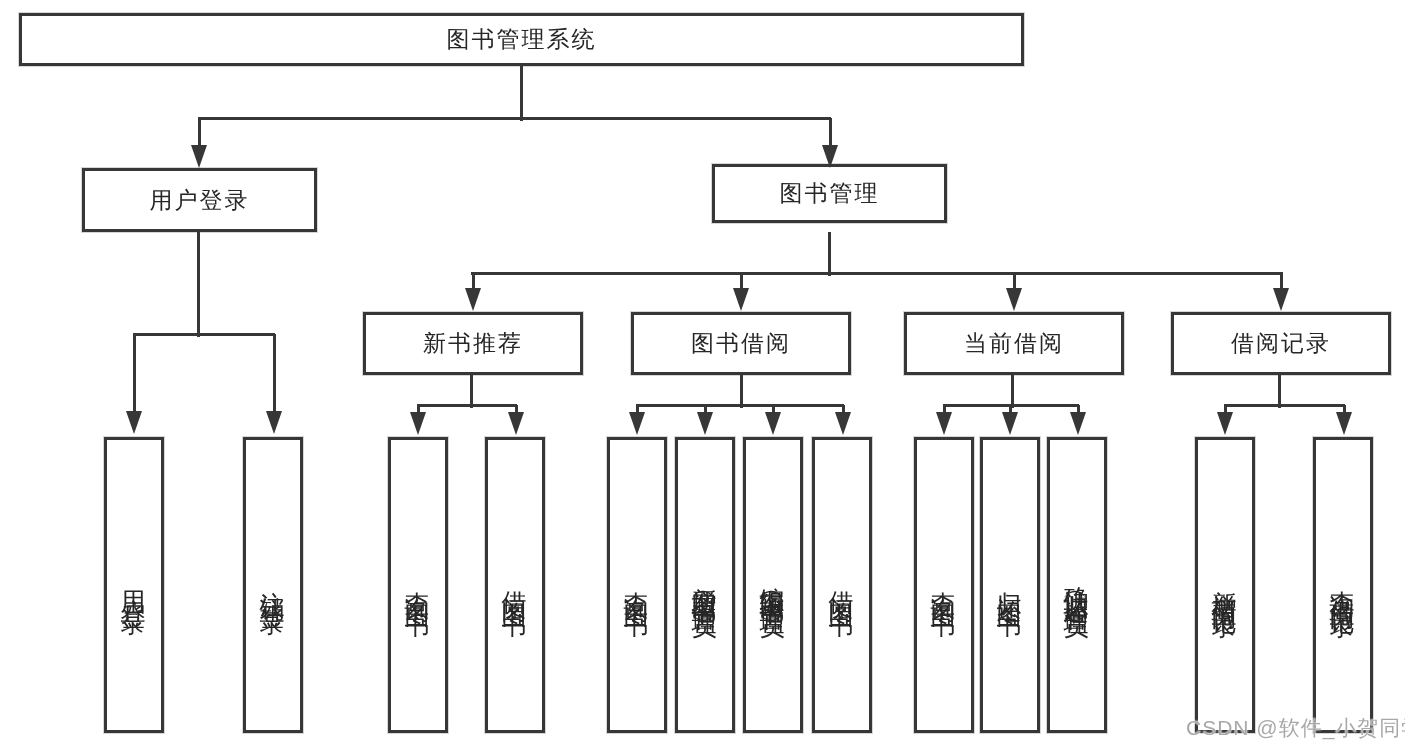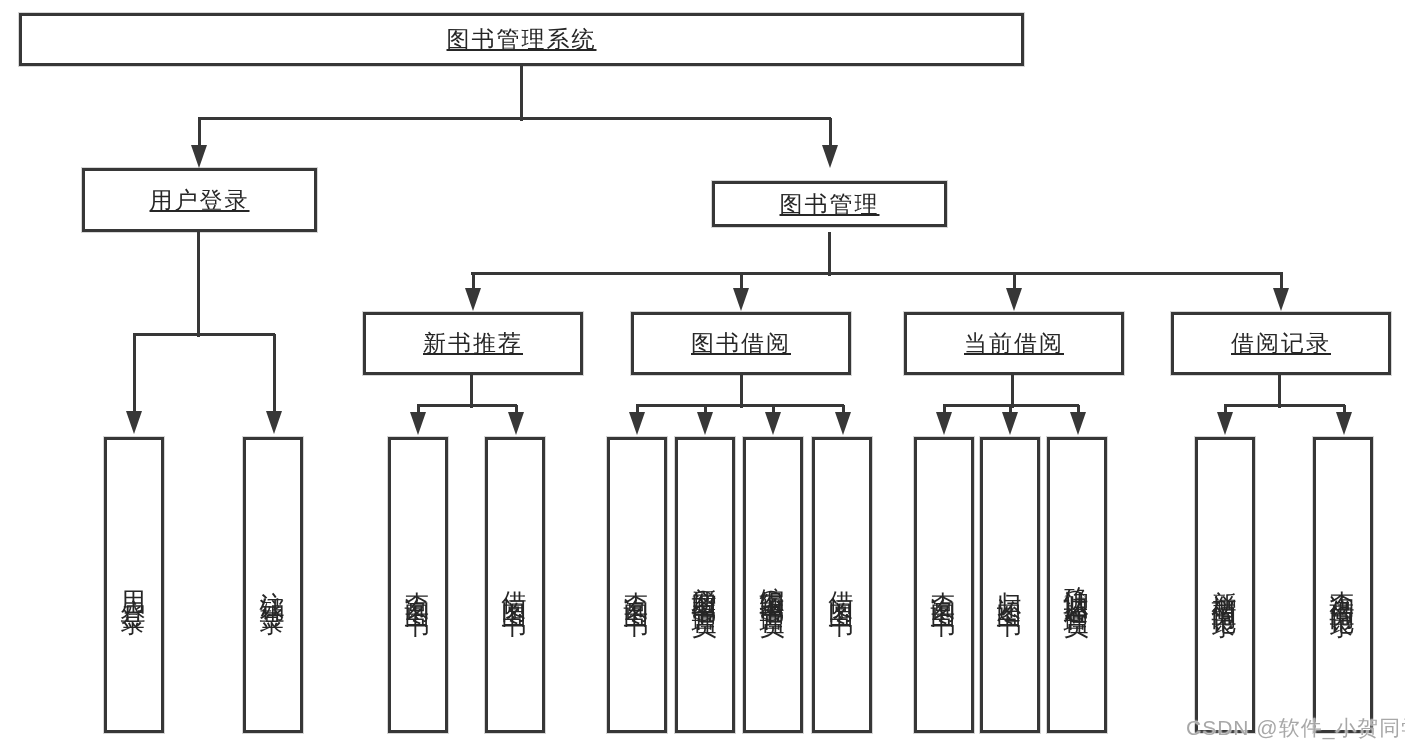--- a/index.html
+++ b/index.html
@@ -16,21 +16,21 @@
     background:#ffffff;
     border:3px solid #373737;
     box-shadow:0 0 0 1px rgba(140,140,140,0.35);
     display:flex;align-items:center;justify-content:center;
   }
   .node span{
     color:#262626;
     font-family:"Liberation Sans",sans-serif;
     white-space:nowrap;
   }
-  .h span{font-size:23px;letter-spacing:2px;text-decoration:underline;}
+  .h span{font-size:23px;letter-spacing:2px;}
   .v span{
     writing-mode:vertical-rl;
     font-size:25px;
   }
   .s4 span{letter-spacing:7px;}
   .s6 span{letter-spacing:5px;}
   .s9 span{letter-spacing:4px;}
   .vl,.hl{position:absolute;background:#373737;}
   .vl{width:3px;}
   .hl{height:3px;}
@@ -57,21 +57,21 @@
 
 <div id="stage">
 
   <div class="node h" style="left:19px;top:13px;width:1005px;height:53px">
     <span>图书管理系统</span>
   </div>
 
   <div class="node h" style="left:82px;top:168px;width:235px;height:64px">
     <span>用户登录</span>
   </div>
-  <div class="node h" style="left:712px;top:181px;width:235px;height:46px">
+  <div class="node h" style="left:712px;top:164px;width:235px;height:59px">
     <span>图书管理</span>
   </div>
 
   <div class="node h" style="left:363px;top:312px;width:220px;height:63px">
     <span>新书推荐</span>
   </div>
   <div class="node h" style="left:631px;top:312px;width:220px;height:63px">
     <span>图书借阅</span>
   </div>
   <div class="node h" style="left:1171px;top:312px;width:220px;height:63px">

